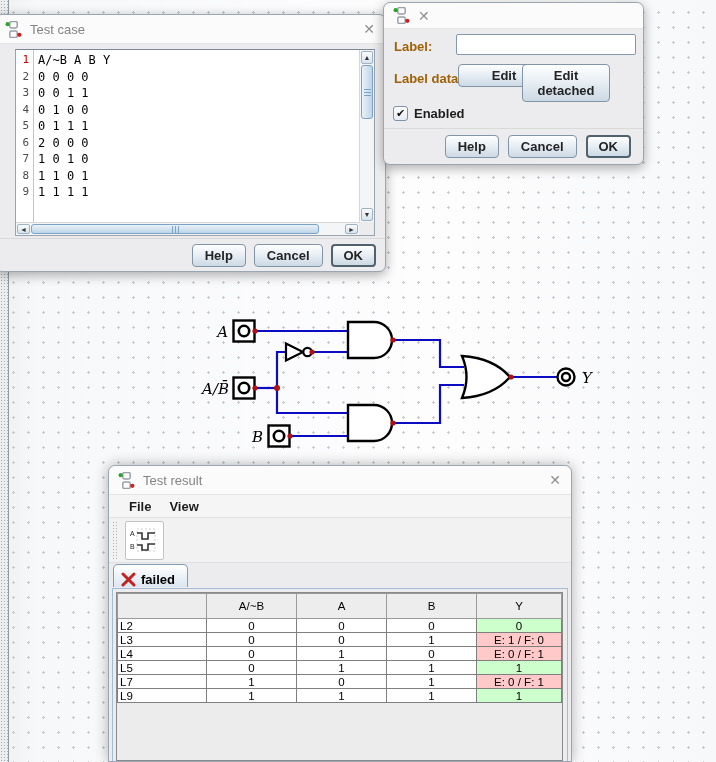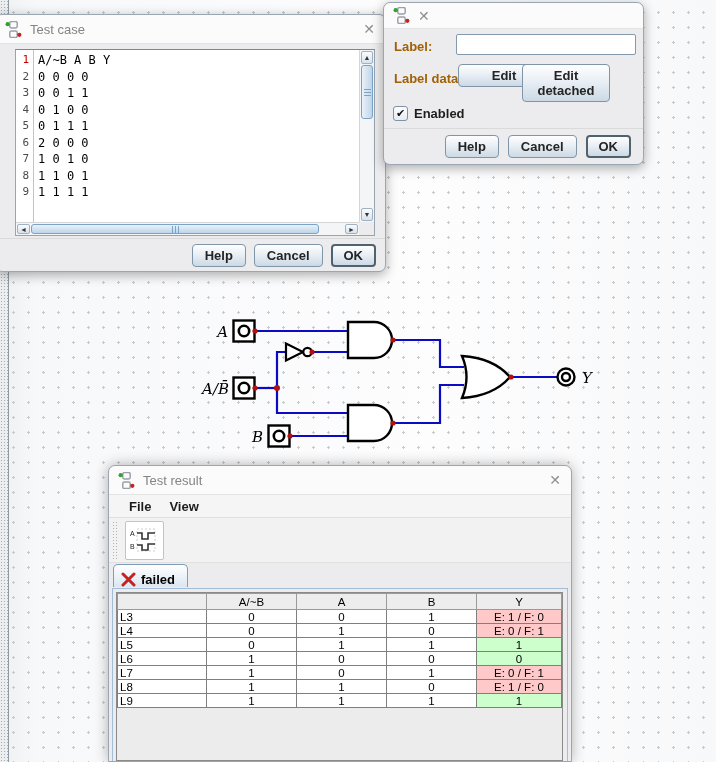--- a/index.html
+++ b/index.html
@@ -127,21 +127,21 @@
   .tab-content {
     position:absolute; left:3px; right:3px; top:122px; bottom:0;
     background:#ececee; border:1px solid #a3bdd6; border-bottom:none; padding:3px 4px 0 3px;
   }
   .scrollpane { height:100%; border:1px solid #8a8a8a; background:#ececec; overflow:hidden; }
   table.result { border-collapse:collapse; table-layout:fixed; width:100%; background:#fff; }
   table.result th, table.result td {
     border:1px solid #7f7f7f; font-size:11.5px; font-weight:normal;
     height:14px; text-align:center; padding:0; overflow:hidden; white-space:nowrap; color:#000;
   }
-  table.result th { background:#ededed; height:16px; border-color:#9a9a9a;margin-top:24px; }
+  table.result th { background:#ededed; height:25px; border-color:#9a9a9a;margin-top:24px; }
   table.result td.rowlabel { text-align:left; padding-left:2px; }
   td.pass { background:#ccffcc; }
   td.fail { background:#ffc9c9; }
 </style>
 </head>
 <body>
 
 <div class="canvas"></div>
 <div class="left-strip"></div>
 
@@ -244,20 +244,27 @@
           <tr>
             <th></th>
             <th>A/~B</th>
             <th>A</th>
             <th>B</th>
             <th>Y</th>
           </tr>
         </thead>
         <tbody>
 
+        <tr>
+            <td class="rowlabel">L2</td>
+            <td>0</td>
+            <td>0</td>
+            <td>0</td>
+            <td class="pass">0</td>
+          </tr>
             <tr>
             <td class="rowlabel">L3</td>
             <td>0</td>
             <td>0</td>
             <td>1</td>
             <td class="fail">E: 1 / F: 0</td>
           </tr>
             <tr>
             <td class="rowlabel">L4</td>
             <td>0</td>
@@ -266,39 +273,25 @@
             <td class="fail">E: 0 / F: 1</td>
           </tr>
             <tr>
             <td class="rowlabel">L5</td>
             <td>0</td>
             <td>1</td>
             <td>1</td>
             <td class="pass">1</td>
           </tr>
             <tr>
-            <td class="rowlabel">L6</td>
-            <td>1</td>
-            <td>0</td>
-            <td>0</td>
-            <td class="pass">0</td>
-          </tr>
-            <tr>
             <td class="rowlabel">L7</td>
             <td>1</td>
             <td>0</td>
             <td>1</td>
             <td class="fail">E: 0 / F: 1</td>
-          </tr>
-            <tr>
-            <td class="rowlabel">L8</td>
-            <td>1</td>
-            <td>1</td>
-            <td>0</td>
-            <td class="fail">E: 1 / F: 0</td>
           </tr>
             <tr>
             <td class="rowlabel">L9</td>
             <td>1</td>
             <td>1</td>
             <td>1</td>
             <td class="pass">1</td>
           </tr>
           </tbody>
       </table>

